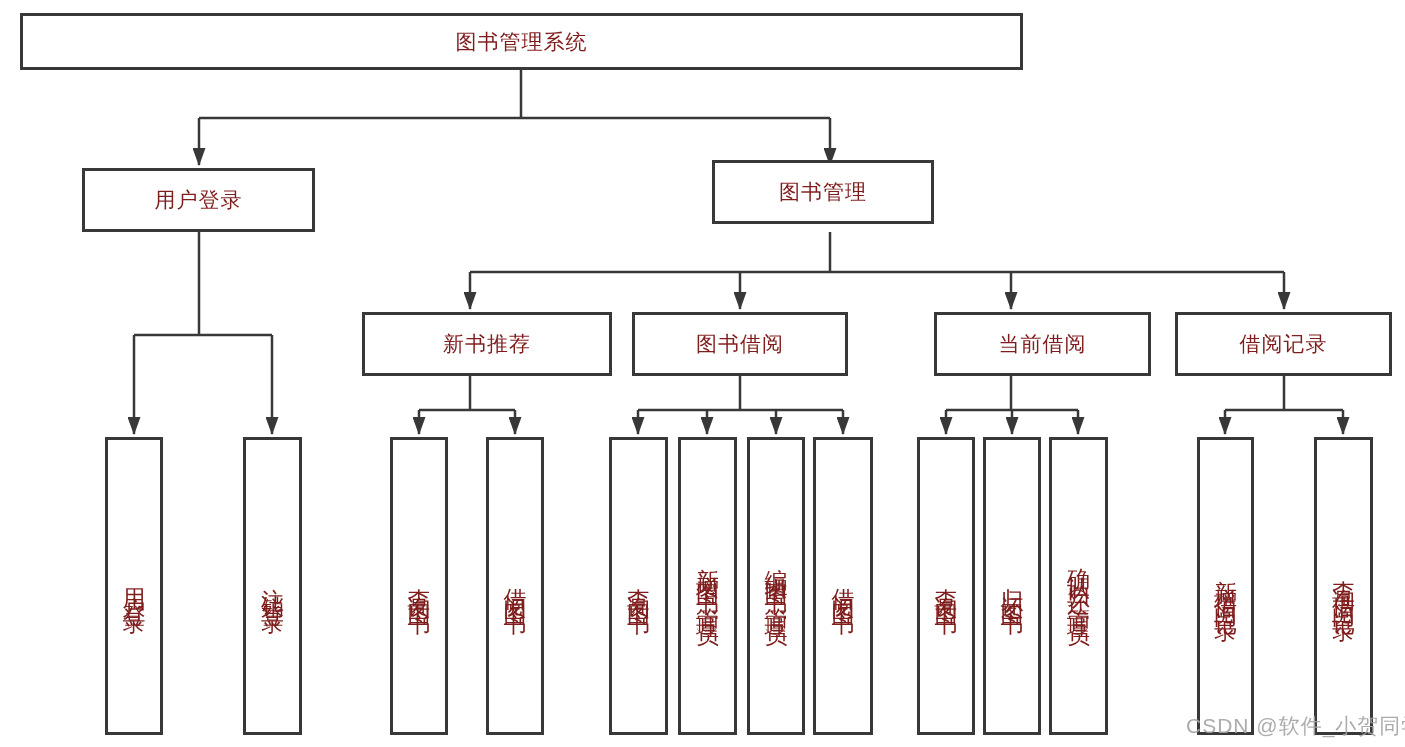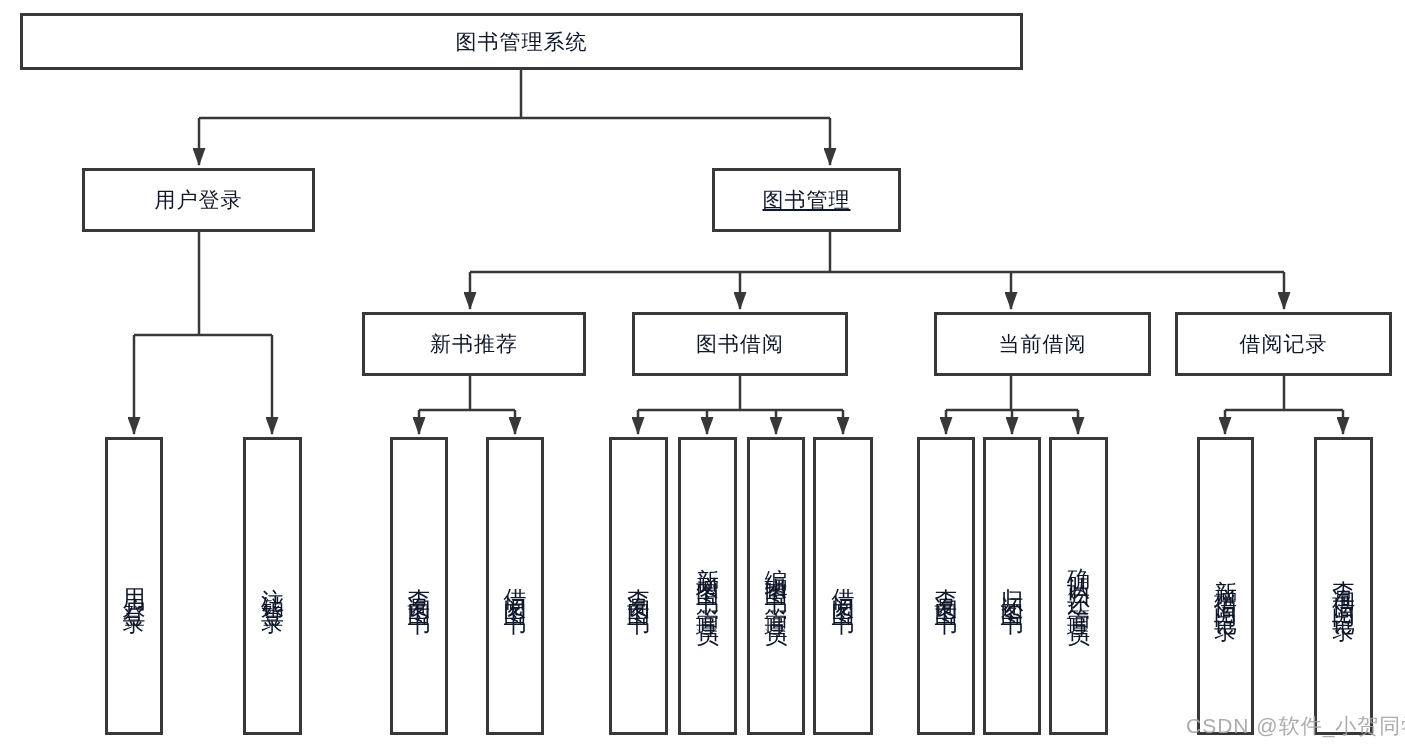--- a/index.html
+++ b/index.html
@@ -18,21 +18,21 @@
     pointer-events: none;
   }
   .box {
     position: absolute;
     box-sizing: border-box;
     background: #ffffff;
     border: 3px solid #383838;
     display: flex;
     align-items: center;
     justify-content: center;
-    color: #0f172a;
+    color: #7f1d1d;
     text-align: center;
   }
   .h {
     font-size: 21px;
     letter-spacing: 1px;
     white-space: nowrap;
   }
   .v {
     writing-mode: vertical-rl;
     text-orientation: mixed;
@@ -94,23 +94,23 @@
       <line x1="1012" y1="410" x2="1012" y2="434" marker-end="url(#arw)"></line>
       <line x1="1078" y1="410" x2="1078" y2="434" marker-end="url(#arw)"></line>
       <line x1="1225" y1="410" x2="1225" y2="434" marker-end="url(#arw)"></line>
       <line x1="1343" y1="410" x2="1343" y2="434" marker-end="url(#arw)"></line>
     </g>
   </svg>
 
   <div class="box h" style="left:20px; top:13px; width:1003px; height:57px;">图书管理系统</div>
 
   <div class="box h" style="left:82px; top:168px; width:233px; height:64px;">用户登录</div>
-  <div class="box h" style="left:712px; top:168px; width:189px; height:64px;text-decoration:underline;">图书管理</div>
+  <div class="box h" style="left:712px; top:160px; width:222px; height:64px;">图书管理</div>
 
-  <div class="box h" style="left:362px; top:312px; width:224px; height:64px;">新书推荐</div>
+  <div class="box h" style="left:362px; top:312px; width:250px; height:64px;">新书推荐</div>
   <div class="box h" style="left:632px; top:312px; width:216px; height:64px;">图书借阅</div>
   <div class="box h" style="left:902px; top:312px; width:217px; height:64px;margin-left:32px;">当前借阅</div>
   <div class="box h" style="left:1175px; top:312px; width:217px; height:64px;">借阅记录</div>
 
   <div class="box v" style="left:105px; top:437px; width:58px; height:298px;">用户登录</div>
   <div class="box v" style="left:243px; top:437px; width:59px; height:298px;">注销登录</div>
 
   <div class="box v" style="left:390px; top:437px; width:58px; height:298px;">查询图书</div>
   <div class="box v" style="left:486px; top:437px; width:58px; height:298px;">借阅图书</div>
 

